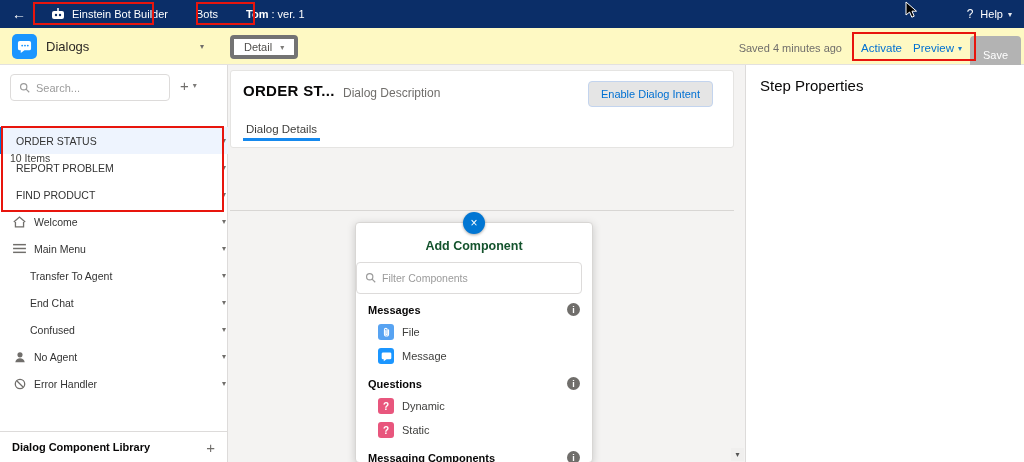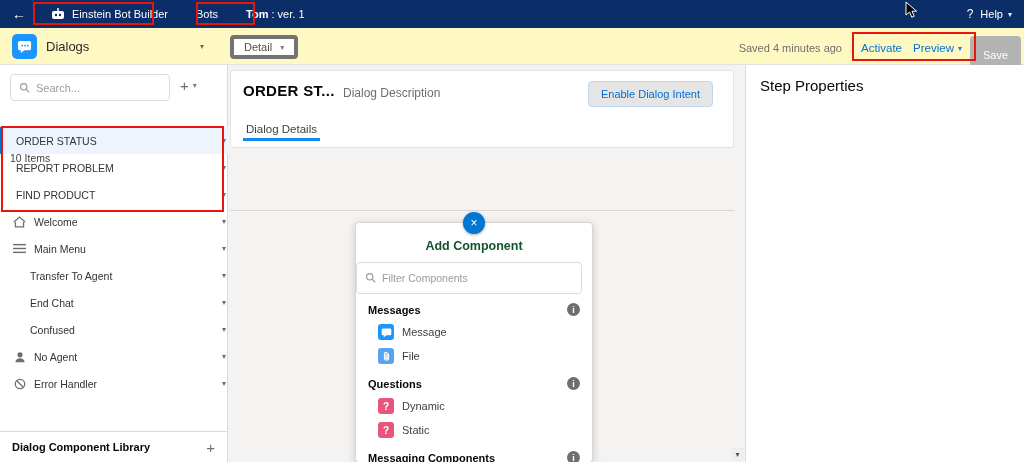--- a/index.html
+++ b/index.html
@@ -273,34 +273,34 @@
           </svg>
       </span>
       <input class="filter-input" placeholder="Filter Components" style="">
     </div>
 
     <div class="csec">
       <span>Messages</span>
       <span class="info">i</span>
     </div>
     <div class="crow">
+      <span class="cicon file">
+        <svg width="11" height="11" viewBox="0 0 16 16">
+            <path d="M11 4v6a3 3 0 0 1-6 0V4a2 2 0 0 1 4 0v6a1 1 0 0 1-2 0V5" fill="none" stroke="#fff" stroke-width="1.6" stroke-linecap="round"></path>
+          </svg>
+      </span>
+      <span>File</span>
+    </div>
+    <div class="crow">
       <span class="cicon msg">
         <svg width="11" height="11" viewBox="0 0 16 16">
             <path d="M3 2h10a2 2 0 0 1 2 2v6a2 2 0 0 1-2 2H8l-4 3v-3H3a2 2 0 0 1-2-2V4a2 2 0 0 1 2-2z" fill="#fff"></path>
           </svg>
       </span>
       <span>Message</span>
-    </div>
-    <div class="crow">
-      <span class="cicon file">
-        <svg width="11" height="11" viewBox="0 0 16 16">
-            <path d="M11 4v6a3 3 0 0 1-6 0V4a2 2 0 0 1 4 0v6a1 1 0 0 1-2 0V5" fill="none" stroke="#fff" stroke-width="1.6" stroke-linecap="round"></path>
-          </svg>
-      </span>
-      <span>File</span>
     </div>
 
     <div class="csec">
       <span>Questions</span>
       <span class="info">i</span>
     </div>
     <div class="crow">
       <span class="cicon q">?</span>
       <span>Dynamic</span>
     </div>

